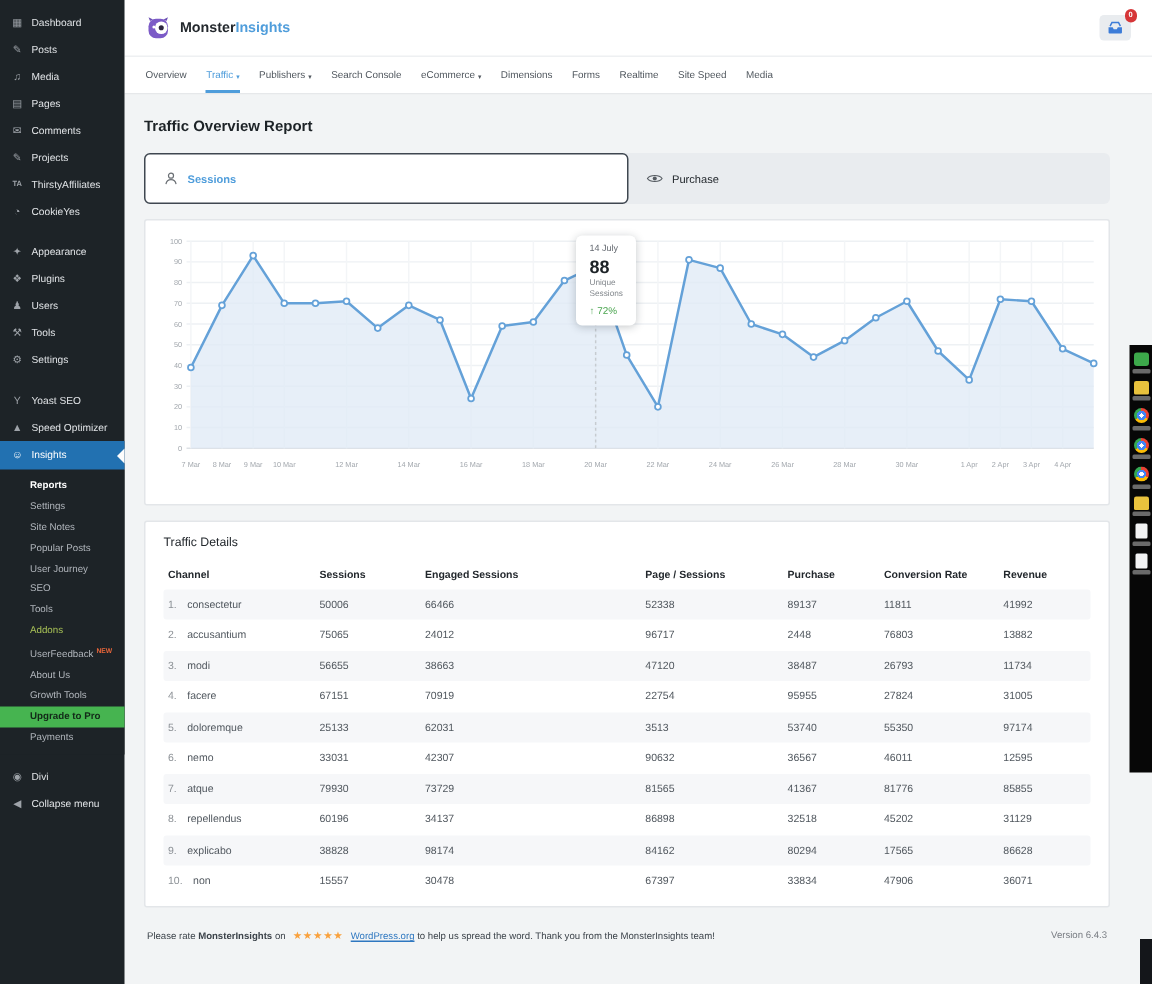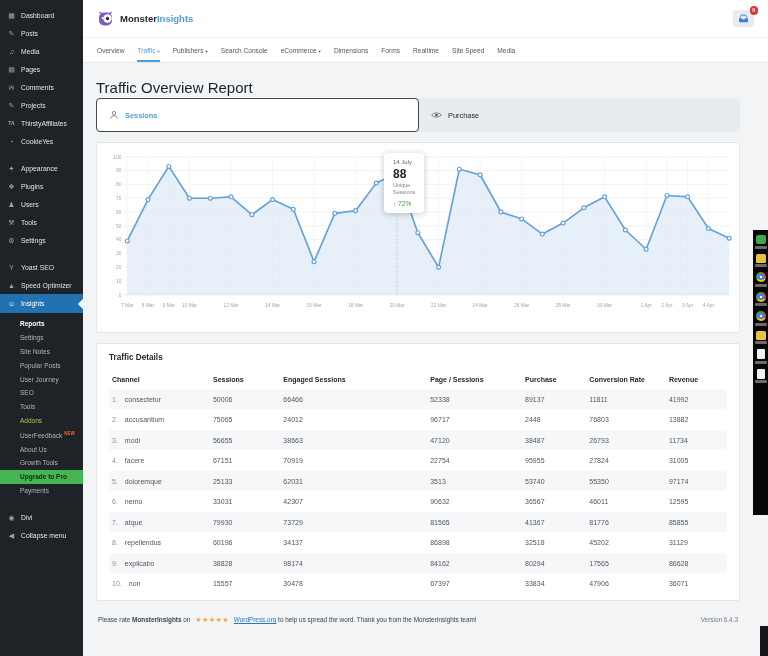--- a/index.html
+++ b/index.html
@@ -28,35 +28,35 @@
   .brand b{font-size:9.5px;color:#23282d}
   .brand b i{font-style:normal;color:#4f9ddb}
   .bell-btn{position:relative;margin-left:auto;width:21px;height:17px;background:#e9ecef;border:none;border-radius:3px;display:flex;align-items:center;justify-content:center;cursor:pointer}
   .bell-badge{position:absolute;top:-4px;right:-4px;width:8.5px;height:8.5px;border-radius:50%;background:#d63638;color:#fff;font-size:5px;font-weight:bold;display:flex;align-items:center;justify-content:center}
   .tabs{display:flex;align-items:center;gap:13px;height:25px;background:#fff;padding:0 14px;border-bottom:1px solid #e6e8ea;font-size:6.6px;color:#50575e}
   .tab{display:flex;align-items:center;gap:2px;cursor:pointer;height:100%;align-items:center;padding-top:2px;border-bottom:2px solid transparent}
   .tab.active{color:#4f9ddb;border-bottom-color:#4f9ddb}
   .tab .caret{font-size:4.5px;transform:translateY(.5px)}
 
   .content{padding:0 28px 0 13px}
-  h2{font-size:15px;color:#1d2327;margin:16px 0 2px;font-weight:normal}
+  h2{font-size:10px;color:#1d2327;margin:16px 0 12px;font-weight:bold}
   .toggle-row{display:flex;background:#e9ecef;border-radius:4px;height:34px;margin-bottom:10px}
   .tg{flex:1;display:flex;align-items:center;gap:6px;padding:0 12px;font-size:7.4px;border:none;background:transparent;color:#23282d;cursor:pointer;border-radius:4px}
   .tg.active{background:#fff;border:1.5px solid #3f4750;color:#4f9ddb;font-weight:bold}
 
   .card{background:#fff;border:1px solid #e3e6e9;border-radius:2px}
   .chart-card{position:relative;padding:6px 4px 2px}
   .tooltip{position:absolute;top:10px;background:#fff;border-radius:4px;box-shadow:0 1px 6px rgba(25,35,45,.25);padding:6px 9px;z-index:2;min-width:38px}
   .tt-date{font-size:6px;color:#646970}
   .tt-val{font-size:12px;font-weight:bold;color:#1d2327;margin:2px 0 1px}
   .tt-lbl{font-size:5.5px;color:#82878c;line-height:1.3;white-space:pre-line}
   .tt-chg{font-size:6.6px;color:#4aa54f;margin-top:4px}
 
   .table-card{margin-top:10px;padding:9px 12px 6px}
-  .tbl-title{font-size:8.2px;font-weight:bold;color:#23282d;margin-bottom:8px}
+  .tbl-title{font-size:8.2px;font-weight:normal;color:#23282d;margin-bottom:8px}
   .trow{display:grid;grid-template-columns:16.5% 11.5% 24% 15.5% 10.5% 13% 9%;align-items:center;height:20.5px;font-size:7px;color:#50575e;padding:0 3px}
   .trow.head{font-weight:bold;color:#23282d;height:19px}
   .trow.alt{background:#f6f7f9;border-radius:2px}
   .rank{color:#8c9196;margin-right:7px}
 
   .footer{display:flex;justify-content:space-between;align-items:center;font-size:6.4px;color:#3c434a;margin:15px 2px 0;padding-bottom:10px}
   .stars{color:#f9a13d;font-size:7px;letter-spacing:.5px;margin:0 3px}
   .wp-link{color:#2e77c0;text-decoration:underline;cursor:pointer}
   .version{color:#787c82}
 

